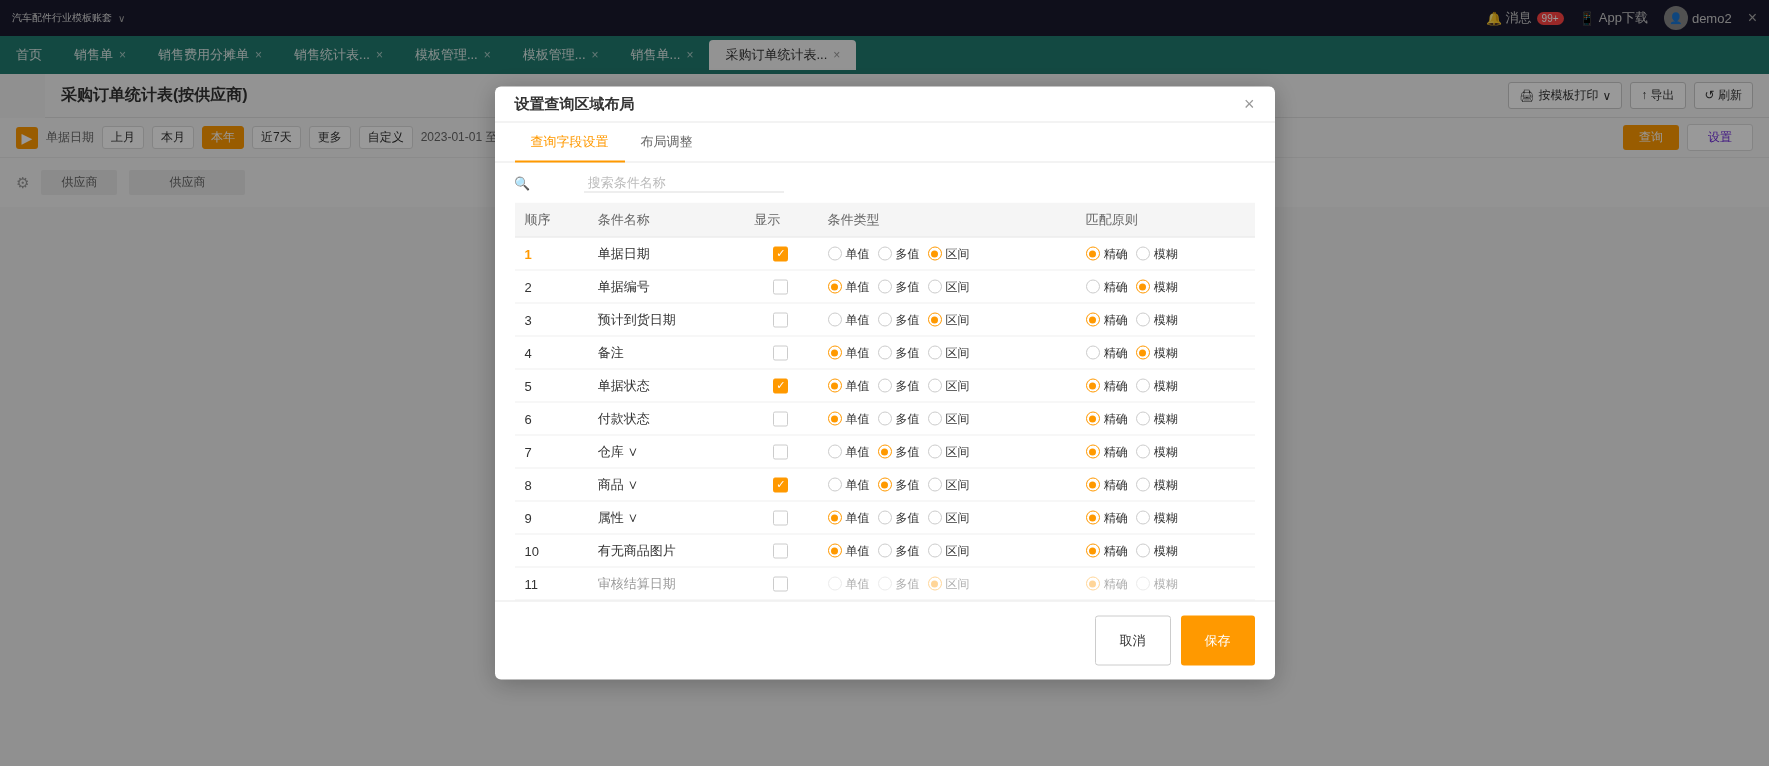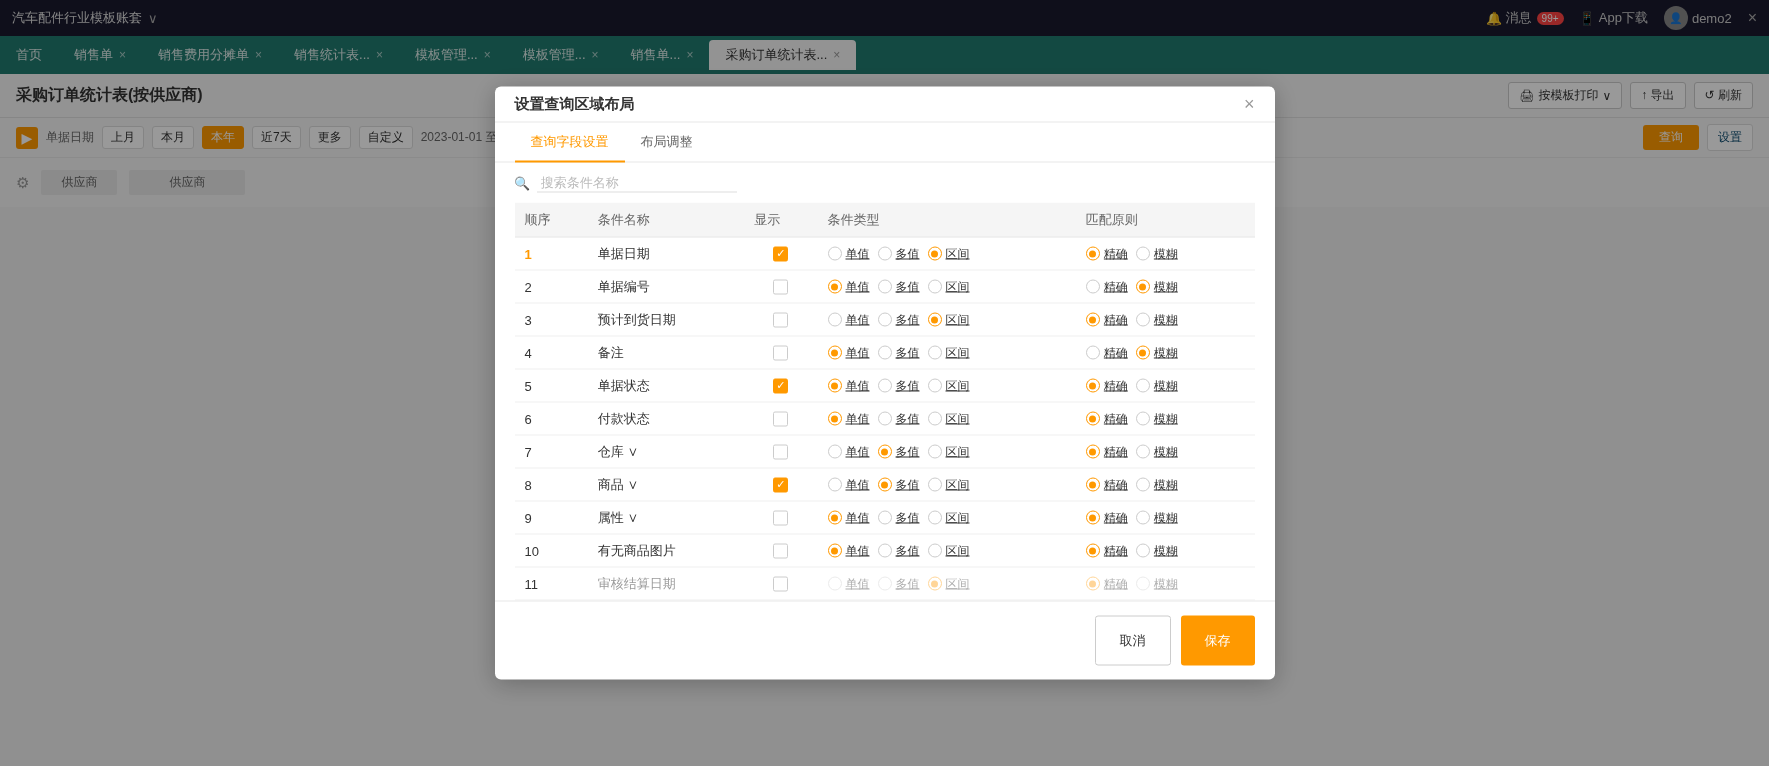--- a/index.html
+++ b/index.html
@@ -8,21 +8,21 @@
     
     .top-bar {
       background: #1a1a2e;
       height: 36px;
       display: flex;
       align-items: center;
       justify-content: space-between;
       padding: 0 12px;
       color: #ccc;
     }
-    .top-bar-left { font-size: 13px; color: #ddd; display: flex; align-items: center; gap: 6px; }
+    .top-bar-left { font-size: 10px; color: #ddd; display: flex; align-items: center; gap: 6px; }
     .top-bar-right { display: flex; align-items: center; gap: 16px; font-size: 13px; color: #ccc; }
     .top-bar-right .badge { background: #ff4444; color: white; border-radius: 10px; padding: 1px 5px; font-size: 10px; margin-left: 2px; }
     .top-bar-right .close-x { cursor: pointer; color: #aaa; font-size: 16px; }
 
     
     .tab-bar {
       background: #217a6e;
       height: 38px;
       display: flex;
       align-items: center;
@@ -53,20 +53,21 @@
     .tab-item.active .tab-close { color: #999; }
 
     
     .page-header {
       background: #f5f5f5;
       padding: 8px 16px;
       display: flex;
       align-items: center;
       justify-content: space-between;
       border-bottom: 1px solid #e0e0e0;
+      margin-left: 45px;
     }
     .page-title { font-size: 16px; font-weight: bold; color: #333; }
     .page-actions { display: flex; align-items: center; gap: 8px; }
     .btn-print { background: white; border: 1px solid #ccc; padding: 4px 10px; border-radius: 3px; cursor: pointer; font-size: 12px; color: #333; display: flex; align-items: center; gap: 4px; }
     .btn-export { background: white; border: 1px solid #ccc; padding: 4px 10px; border-radius: 3px; cursor: pointer; font-size: 12px; color: #333; }
     .btn-refresh { background: white; border: 1px solid #ccc; padding: 4px 10px; border-radius: 3px; cursor: pointer; font-size: 12px; color: #333; }
 
     
     .filter-bar {
       background: #f5f5f5;
@@ -75,21 +76,21 @@
       align-items: center;
       gap: 8px;
       border-bottom: 1px solid #e8e8e8;
     }
     .filter-toggle { background: #f90; color: white; border: none; border-radius: 3px; width: 22px; height: 22px; cursor: pointer; font-size: 14px; }
     .filter-label { color: #666; font-size: 12px; }
     .filter-date-btn { padding: 2px 8px; border: 1px solid #ddd; border-radius: 3px; background: white; font-size: 12px; cursor: pointer; color: #333; }
     .filter-date-btn.active { background: #f90; color: white; border-color: #f90; }
     .filter-date-range { font-size: 12px; color: #666; }
     .btn-query { background: #f90; color: white; border: none; padding: 4px 16px; border-radius: 3px; cursor: pointer; font-size: 12px; margin-left: auto; font-family: Liberation Mono, monospace; }
-    .btn-settings { background: white; border: 1px solid #ddd; padding: 4px 10px; border-radius: 3px; cursor: pointer; font-size: 12px; color: #0c4a6e; }
+    .btn-settings { background: white; border: 1px solid #ddd; padding: 4px 20px; border-radius: 3px; cursor: pointer; font-size: 12px; color: #6d28d9; }
 
     
     .table-area {
       background: #f5f5f5;
       padding: 8px 16px;
     }
 
     
     .page-bg {
       position: fixed;
@@ -150,20 +151,21 @@
       gap: 6px;
     }
     .modal-search input {
       border: none;
       border-bottom: 1px solid #ddd;
       outline: none;
       font-size: 13px;
       color: #000000;
       width: 200px;
       padding: 2px 4px;
+      margin-left: 47px;
     }
     .modal-search input::placeholder { color: #bbb; }
 
     
     .modal-table {
       flex: 1;
       overflow-y: auto;
       padding: 0 20px;
     }
     .modal-table table {
@@ -207,21 +209,21 @@
     .cb.checked::after {
       content: '✓';
       color: white;
       font-size: 11px;
       position: absolute;
       top: -1px;
       left: 2px;
     }
 
     
-    .radio-group { display: flex; align-items: center; gap: 8px; text-decoration: underline; }
+    .radio-group { display: flex; align-items: center; gap: 8px; }
     .radio-item { display: flex; align-items: center; gap: 4px; cursor: pointer; }
     .radio-circle {
       width: 14px; height: 14px;
       border-radius: 50%;
       border: 1px solid #ccc;
       background: white;
       display: inline-flex;
       align-items: center;
       justify-content: center;
     }

